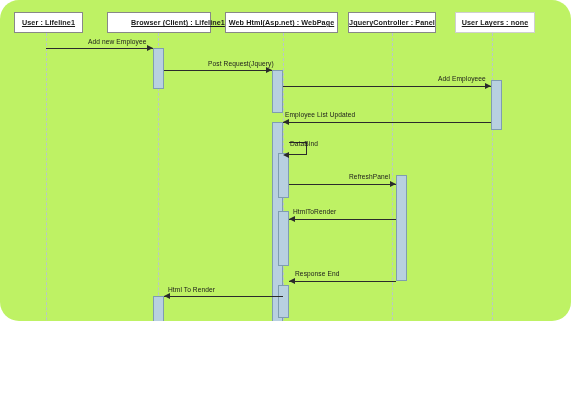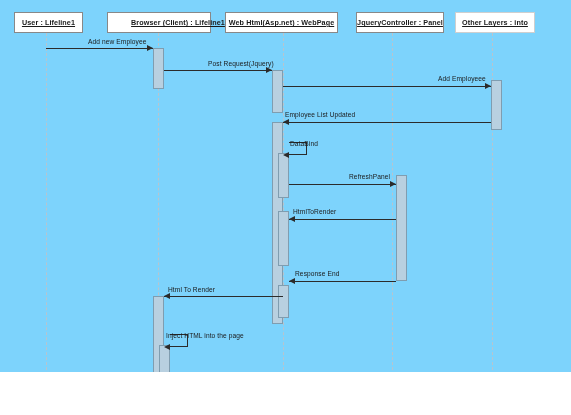--- a/index.html
+++ b/index.html
@@ -6,23 +6,24 @@
     margin: 0;
     padding: 0;
     background: #ffffff;
   }
   body {
     font-family: "Liberation Sans", sans-serif;
   }
   #diagram-root {
     position: relative;
     width: 571px;
-    height: 372px;
-    background: #7dd3fc;
+    height: 321px;
+    background: #bef264;
     overflow: hidden;
+    border-radius: 19px;
   }
   .lifeline-header {
     position: absolute;
     box-sizing: border-box;
     background: #ffffff;
     border: 1px solid #888888;
     display: flex;
     align-items: center;
     justify-content: center;
     height: 21px;
@@ -145,20 +146,20 @@
   <div id="layer-headers">
       <div class="lifeline-header" style="left: 14px; width: 69px;">
         <span class="hdr-text">User : Lifeline1</span>
       </div>
       <div class="lifeline-header" style="left: 107px; width: 104px; padding-left: 38px;">
         <span class="hdr-text">Browser (Client) : Lifeline1</span>
       </div>
       <div class="lifeline-header" style="left: 225px; width: 113px;">
         <span class="hdr-text">Web Html(Asp.net) : WebPage</span>
       </div>
-      <div class="lifeline-header" style="left: 356px; width: 88px;">
+      <div class="lifeline-header" style="left: 348px; width: 88px;">
         <span class="hdr-text">JqueryController : Panel</span>
       </div>
       <div class="lifeline-header faint" style="left: 455px; width: 80px;">
-        <span class="hdr-text">Other Layers : into</span>
+        <span class="hdr-text">User Layers : none</span>
       </div>
     </div>
 </div>
 
 </body></html>

